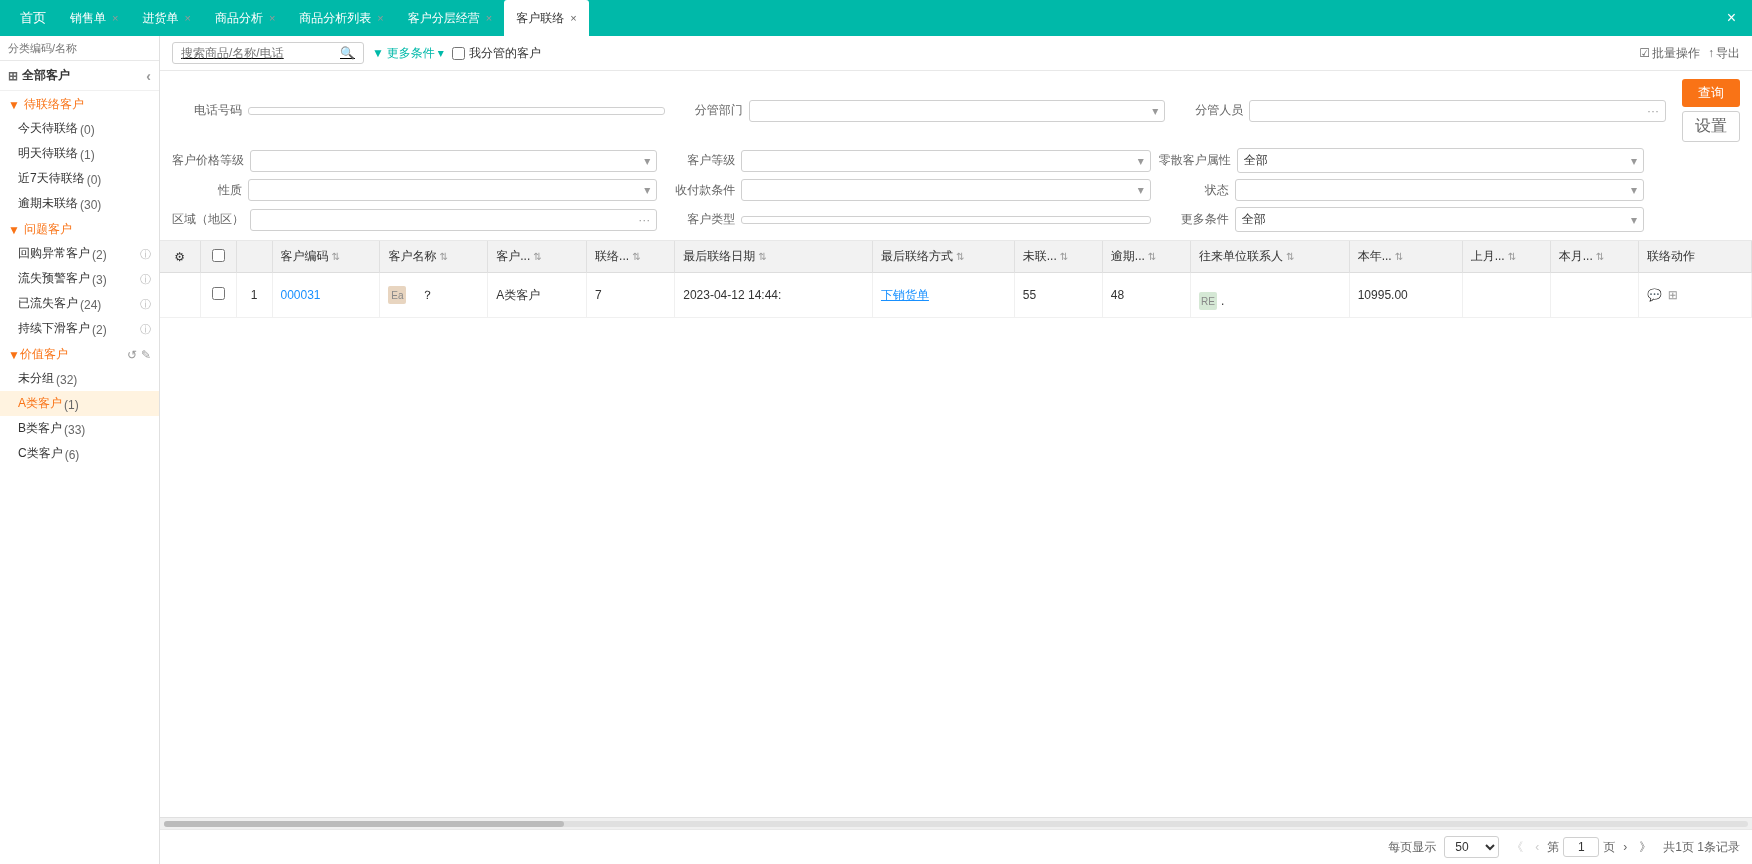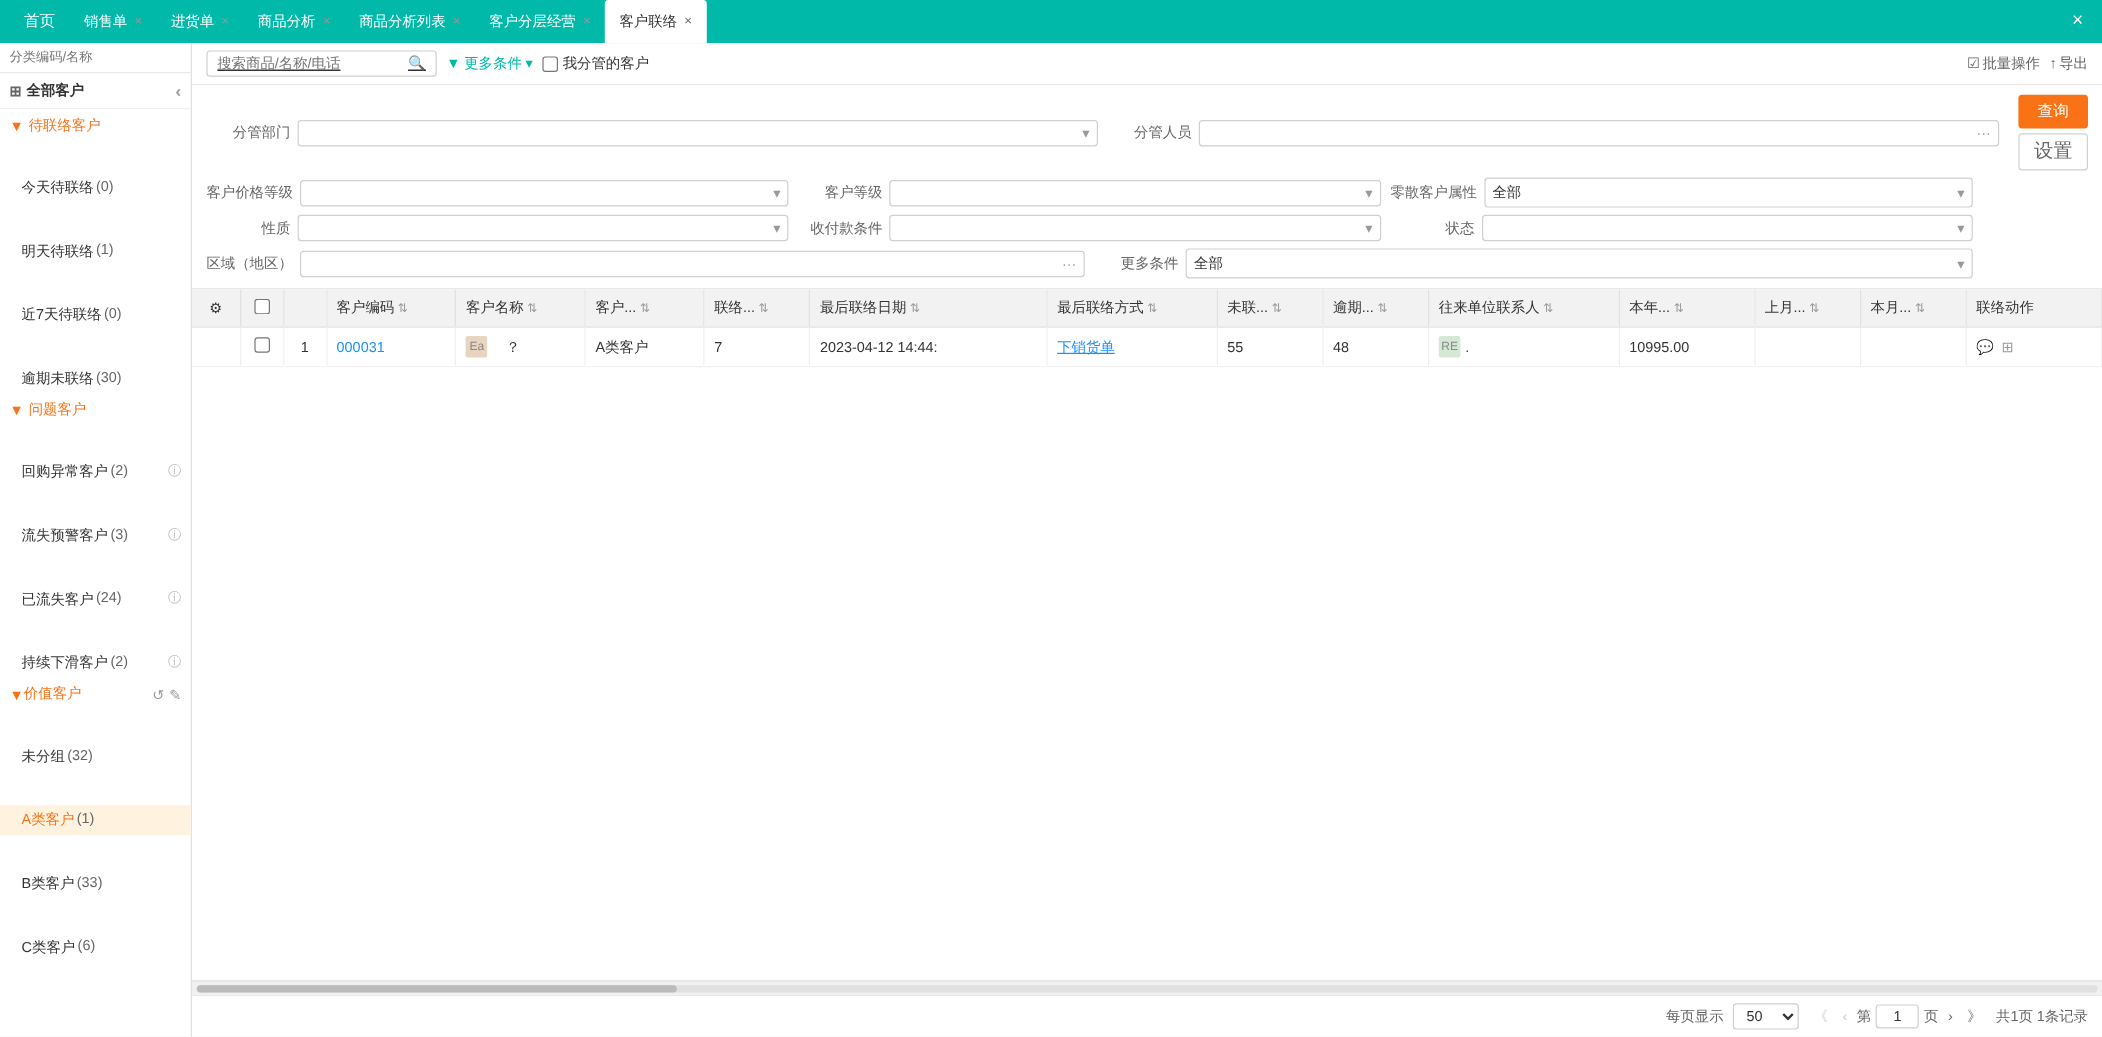--- a/index.html
+++ b/index.html
@@ -44,21 +44,21 @@
     }
     .sidebar-header .grid-icon { margin-right: 4px; color: #666; }
     .sidebar-header .collapse-btn { margin-left: auto; color: #999; font-size: 14px; }
 
     .sidebar-group-title {
       display: flex; align-items: center; padding: 5px 8px 3px 8px; color: #f97316; font-size: 12px;
     }
     .sidebar-group-title .triangle { margin-right: 4px; }
 
     .sidebar-item {
-      padding: 4px 8px 4px 18px; color: #333; cursor: pointer; display: flex; align-items: flex-start; margin-top: 28px;
+      padding: 4px 8px 4px 18px; color: #333; cursor: pointer; display: flex; align-items: flex-end;
     }
     .sidebar-item.active { background: #fff3e0; color: #f97316; }
     .sidebar-item .badge { margin-left: 2px; color: #666; }
     .sidebar-item .info-icon { margin-left: auto; color: #bbb; font-size: 11px; }
 
     .sidebar-value-header {
       display: flex; align-items: center; padding: 5px 8px 3px 8px; color: #f97316; font-size: 12px;
     }
     .sidebar-value-header .actions { margin-left: auto; display: flex; gap: 4px; }
 
@@ -325,20 +325,26 @@
           <span>↑</span>
           <span>导出</span>
         </div>
       </div>
     </div>
 
     <div class="filter-panel">
 
       <div class="filter-row">
         <div class="filter-item">
+          <span class="filter-label">电话号码</span>
+          <div class="filter-select" style="border:1px solid #d0d0d0;">
+            <span class="select-value"></span>
+          </div>
+        </div>
+        <div class="filter-item">
           <span class="filter-label">分管部门</span>
           <div class="filter-select">
             <span class="select-value"></span>
             <span class="chevron">▾</span>
           </div>
         </div>
         <div class="filter-item">
           <span class="filter-label">分管人员</span>
           <div class="filter-select">
             <span class="select-value"></span>
@@ -400,20 +406,26 @@
         </div>
         <div style="width:80px;margin-left:8px;"></div>
       </div>
 
       <div class="filter-row">
         <div class="filter-item">
           <span class="filter-label">区域（地区）</span>
           <div class="filter-select">
             <span class="select-value"></span>
             <span class="dots">···</span>
+          </div>
+        </div>
+        <div class="filter-item">
+          <span class="filter-label">客户类型</span>
+          <div class="filter-select" style="border:1px solid #d0d0d0;">
+            <span class="select-value"></span>
           </div>
         </div>
         <div class="filter-item">
           <span class="filter-label">更多条件</span>
           <div class="filter-select">
             <span class="select-value">全部</span>
             <span class="chevron">▾</span>
           </div>
         </div>
         <div style="width:80px;margin-left:8px;"></div>
@@ -524,21 +536,21 @@
                 <span>？</span>
               </div>
             </td>
             <td>A类客户</td>
             <td>7</td>
             <td>2023-04-12 14:44:</td>
             <td class="link">下销货单</td>
             <td>55</td>
             <td>48</td>
             <td>
-              <div style="display:flex;align-items:center;gap:4px;">
+              <div style="display:flex;align-items:center;gap:4px;margin-top:12px;">
                 <div style="width:18px;height:18px;background:#d5e8d5;border-radius:2px;display:flex;align-items:center;justify-content:center;font-size:10px;color:#888;">RE</div>
                 <span>.</span>
               </div>
             </td>
             <td>10995.00</td>
             <td></td>
             <td></td>
             <td>
               <div class="action-icons">
                 <span class="action-icon">💬</span>

